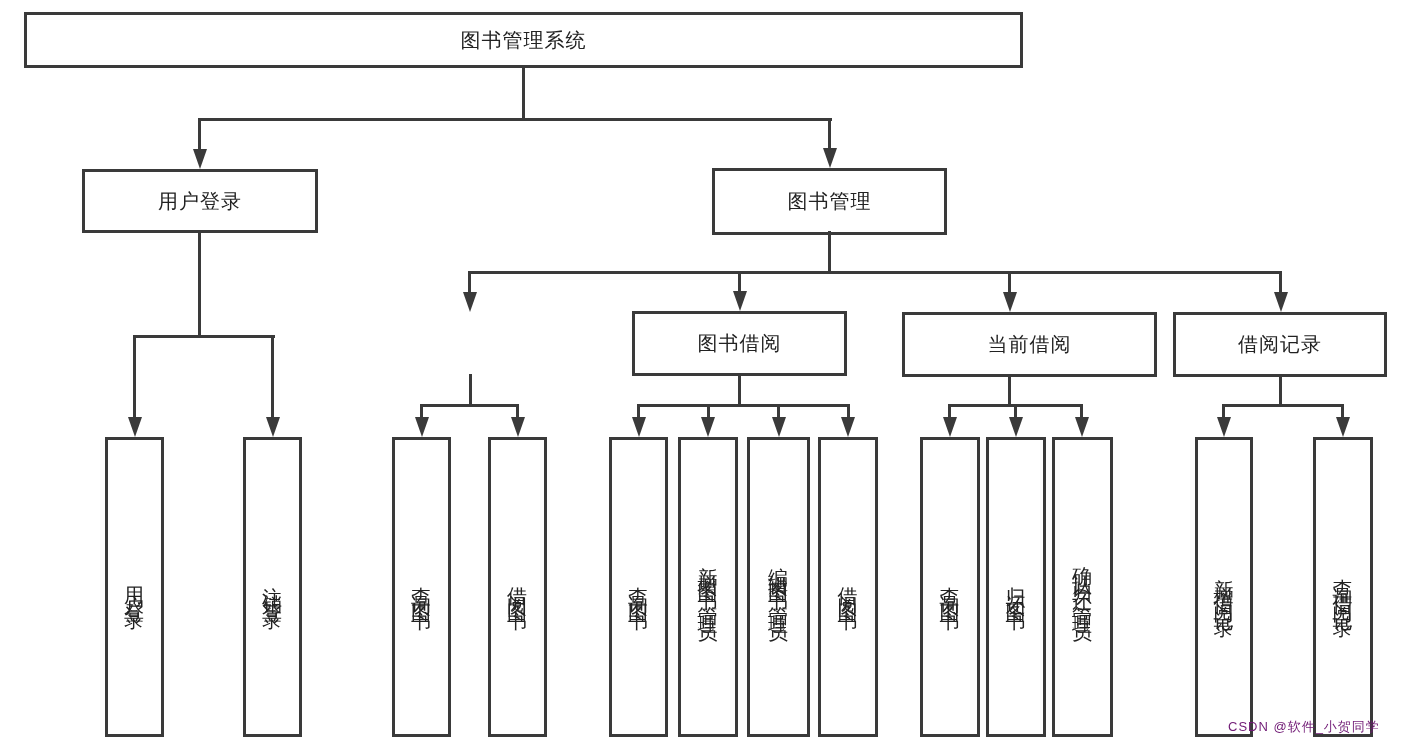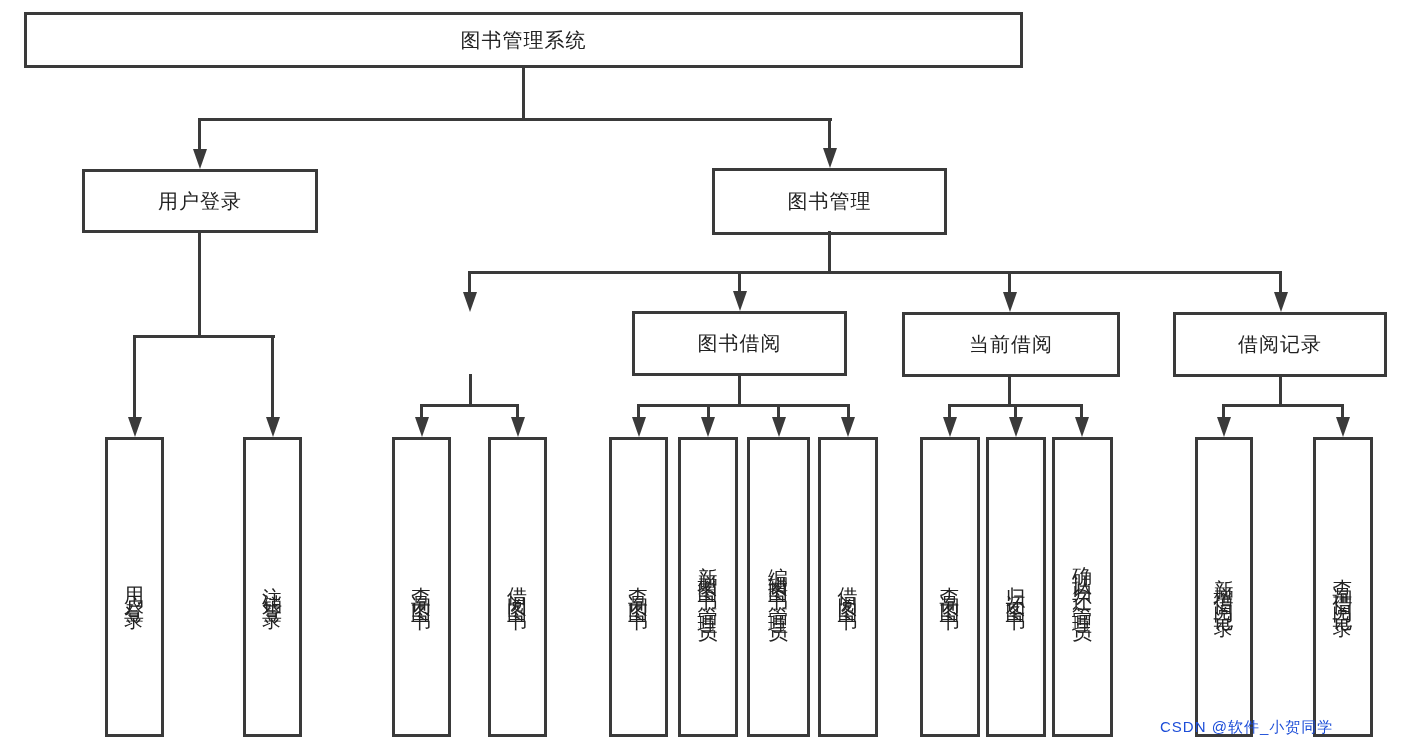--- a/index.html
+++ b/index.html
@@ -19,40 +19,40 @@
     writing-mode:vertical-rl; text-orientation:mixed;
     letter-spacing:8px; white-space:normal; line-height:1;
   }
   .line { position:absolute; background:#3a3a3a; }
   .arw {
     position:absolute; width:0; height:0;
     border-left:7px solid transparent; border-right:7px solid transparent;
     border-top:20px solid #3a3a3a;
   }
   #watermark {
-    position:absolute; left:1160px; top:718px;
-    font-size:15px; color:#1d4ed8; letter-spacing:1px;
+    position:absolute; left:1228px; top:718px;
+    font-size:13px; color:#701a75; letter-spacing:1px;
     z-index:10; white-space:nowrap;
   }
 </style>
 </head>
 <body>
 
 <div id="canvas">
 
   <div class="box" style="left:24px; top:12px; width:999px; height:56px;">图书管理系统</div>
 
   <div class="box" style="left:82px; top:169px; width:236px; height:64px;">用户登录</div>
 
   <div class="box" style="left:712px; top:168px; width:235px; height:67px;">图书管理</div>
 
 
   <div class="box" style="left:632px; top:311px; width:215px; height:65px;">图书借阅</div>
 
-  <div class="box" style="left:902px; top:312px; width:218px; height:65px;">当前借阅</div>
+  <div class="box" style="left:902px; top:312px; width:255px; height:65px;">当前借阅</div>
 
   <div class="box" style="left:1173px; top:312px; width:214px; height:65px;">借阅记录</div>
 
   <div class="box vbox" style="left:105px; top:437px; width:59px; height:300px;">用户登录</div>
 
   <div class="box vbox" style="left:243px; top:437px; width:59px; height:300px;">注销登录</div>
 
   <div class="box vbox" style="left:392px; top:437px; width:59px; height:300px;">查询图书</div>
 
   <div class="box vbox" style="left:488px; top:437px; width:59px; height:300px;">借阅图书</div>

